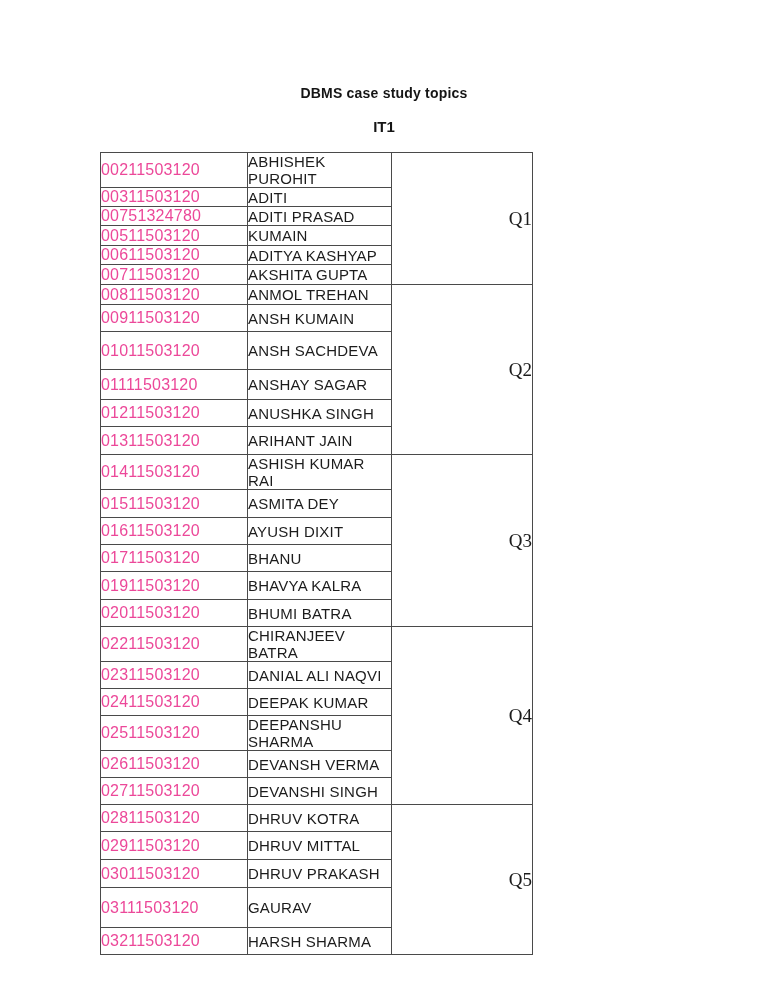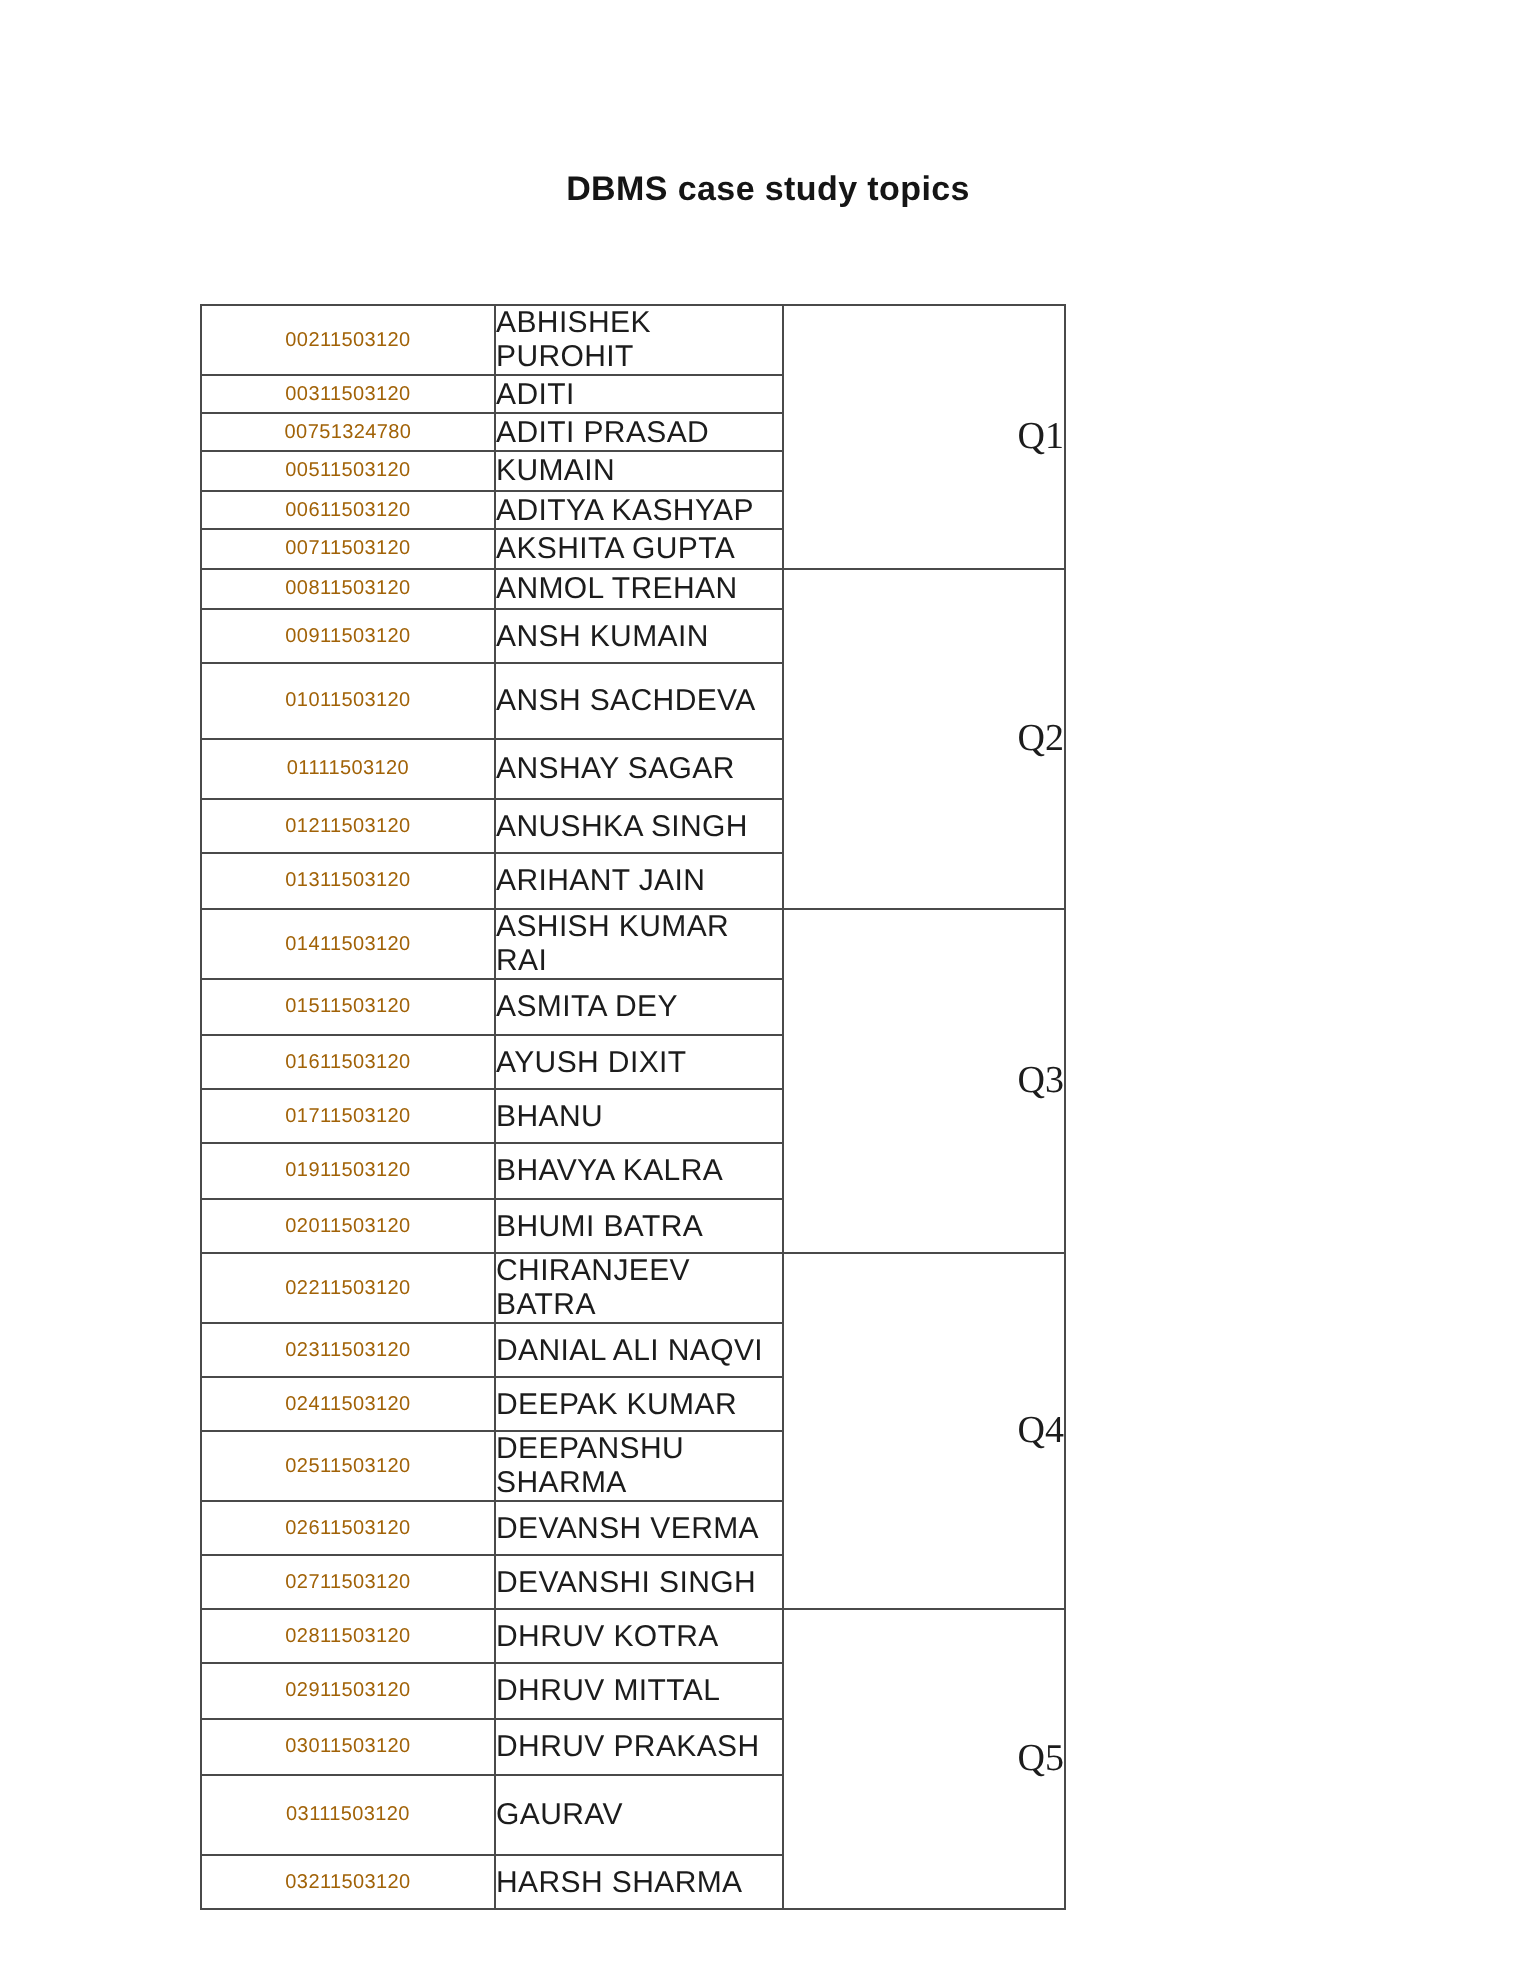--- a/index.html
+++ b/index.html
@@ -15,21 +15,21 @@
     font-family: "Liberation Sans", sans-serif;
     overflow: hidden;
   }
   .doc-title {
     position: absolute;
     top: 85px;
     left: 0;
     width: 768px;
     margin: 0;
     text-align: center;
-    font-size: 17px;
+    font-size: 14px;
     font-weight: bold;
     color: #151515;
     letter-spacing: 0.2px;
   }
   .doc-subtitle {
     position: absolute;
     top: 118px;
     left: 0;
     width: 768px;
     margin: 0;
@@ -46,23 +46,23 @@
     border-collapse: collapse;
     table-layout: fixed;
   }
   table.topics td {
     border: 1px solid #4a4a4a;
     padding: 0;
     vertical-align: middle;
     box-sizing: border-box;
   }
   td.id-cell {
-    text-align: center;
-    font-size: 10px;
-    color: #a16207;
+    text-align: left;
+    font-size: 16px;
+    color: #ec4899;
     letter-spacing: 0.2px;
   }
   td.name-cell {
     text-align: left;
     padding-left: 9px;
     font-size: 15px;
     color: #1c1c1c;
     letter-spacing: 0.2px;
   }
   td.q-cell {
@@ -73,20 +73,21 @@
   }
   td.q-open {
     border-bottom: none;
   }
 </style>
 </head>
 <body>
 
 <div class="sheet">
   <h1 class="doc-title">DBMS case study topics</h1>
+  <h2 class="doc-subtitle">IT1</h2>
   <table class="topics">
     <colgroup>
       <col style="width:147px">
       <col style="width:144px">
       <col style="width:141px">
     </colgroup>
     <tbody id="table-body">
         <tr style="height: 19px;">
           <td class="id-cell">00211503120</td>
           <td class="name-cell">ABHISHEK PUROHIT</td>

